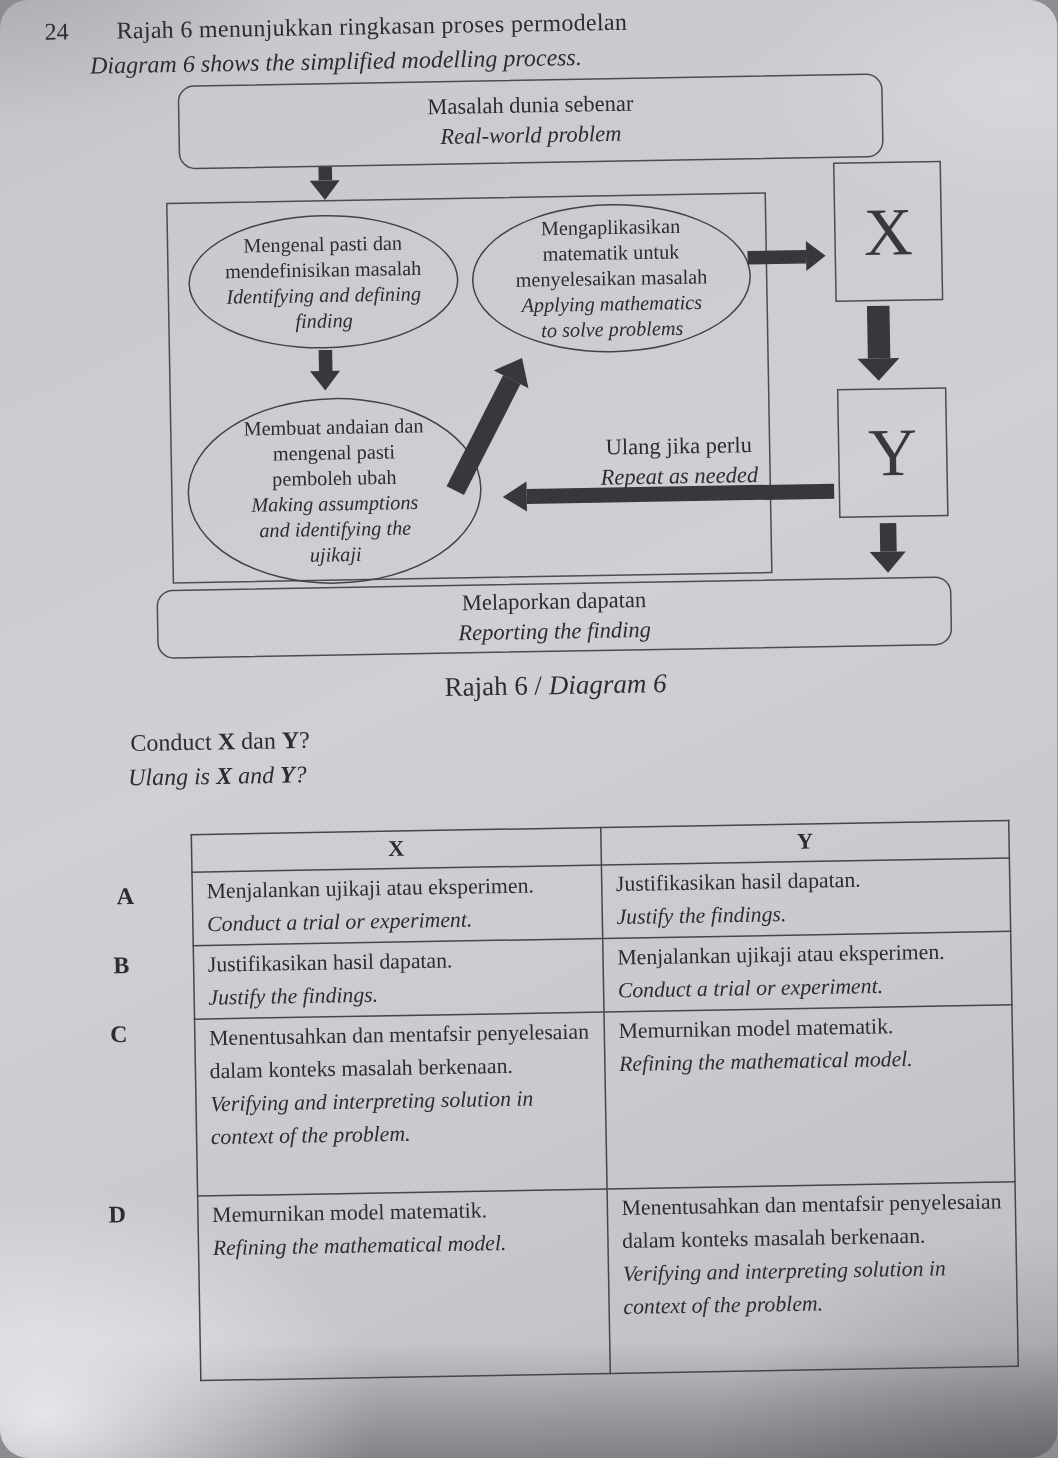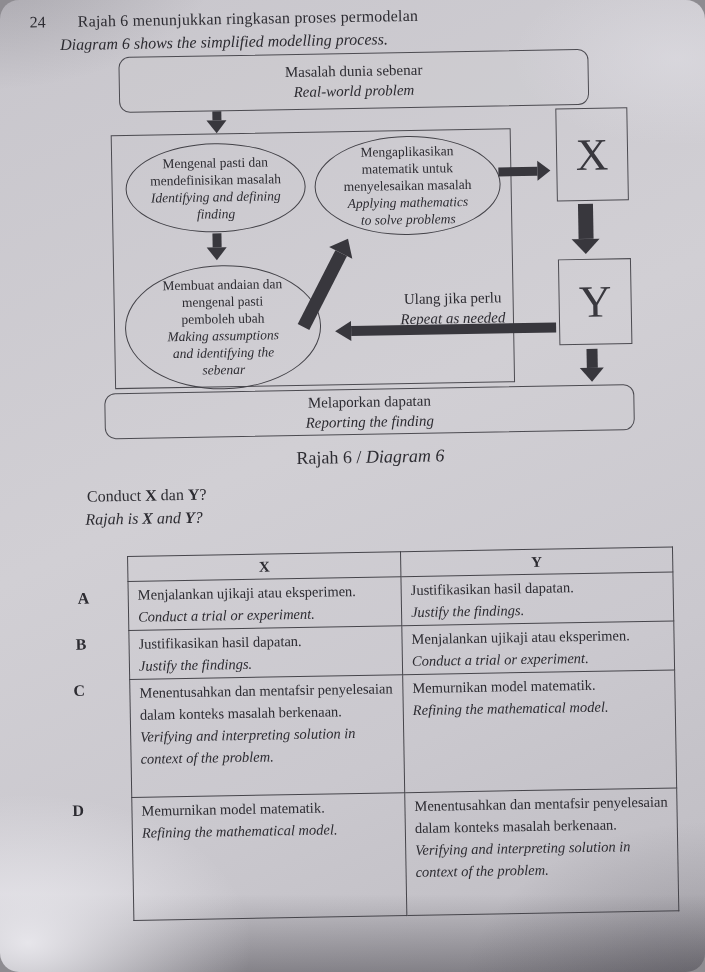--- a/index.html
+++ b/index.html
@@ -139,21 +139,21 @@
         <div class="shaft"></div>
         <div class="head"></div>
       </div>
 
     <div class="abs ellipse e3">
       <div>Membuat andaian dan</div>
       <div>mengenal pasti</div>
       <div>pemboleh ubah</div>
       <div class="it">Making assumptions</div>
       <div class="it">and identifying the</div>
-      <div class="it">sebenar</div>
+      <div class="it">ujikaji</div>
     </div>
 
     <div class="abs arr arr-h a-diag">
         <div class="shaft"></div>
         <div class="head"></div>
       </div>
 
     <div class="abs repeat-label">
       <div>Ulang jika perlu</div>
       <div class="it">Repeat as needed</div>
@@ -187,21 +187,21 @@
       <div>Melaporkan dapatan</div>
       <div class="it">Reporting the finding</div>
     </div>
 
     <div class="abs caption">
       <span>Rajah 6 /</span>
       <span class="it">Diagram 6</span>
     </div>
 
     <div class="abs q-malay"><span>Conduct </span><span class="b">X</span><span> dan </span><span class="b">Y</span><span>?</span></div>
-    <div class="abs q-english"><span>Rajah is </span><span class="b">X</span><span> and </span><span class="b">Y</span><span>?</span></div>
+    <div class="abs q-english"><span>Ulang is </span><span class="b">X</span><span> and </span><span class="b">Y</span><span>?</span></div>
 
     <div class="abs opt-letter ol-a">A</div>
     <div class="abs opt-letter ol-b">B</div>
     <div class="abs opt-letter ol-c">C</div>
     <div class="abs opt-letter ol-d">D</div>
 
     <table class="answers">
       <colgroup>
           <col class="cx">
           <col class="cy">

